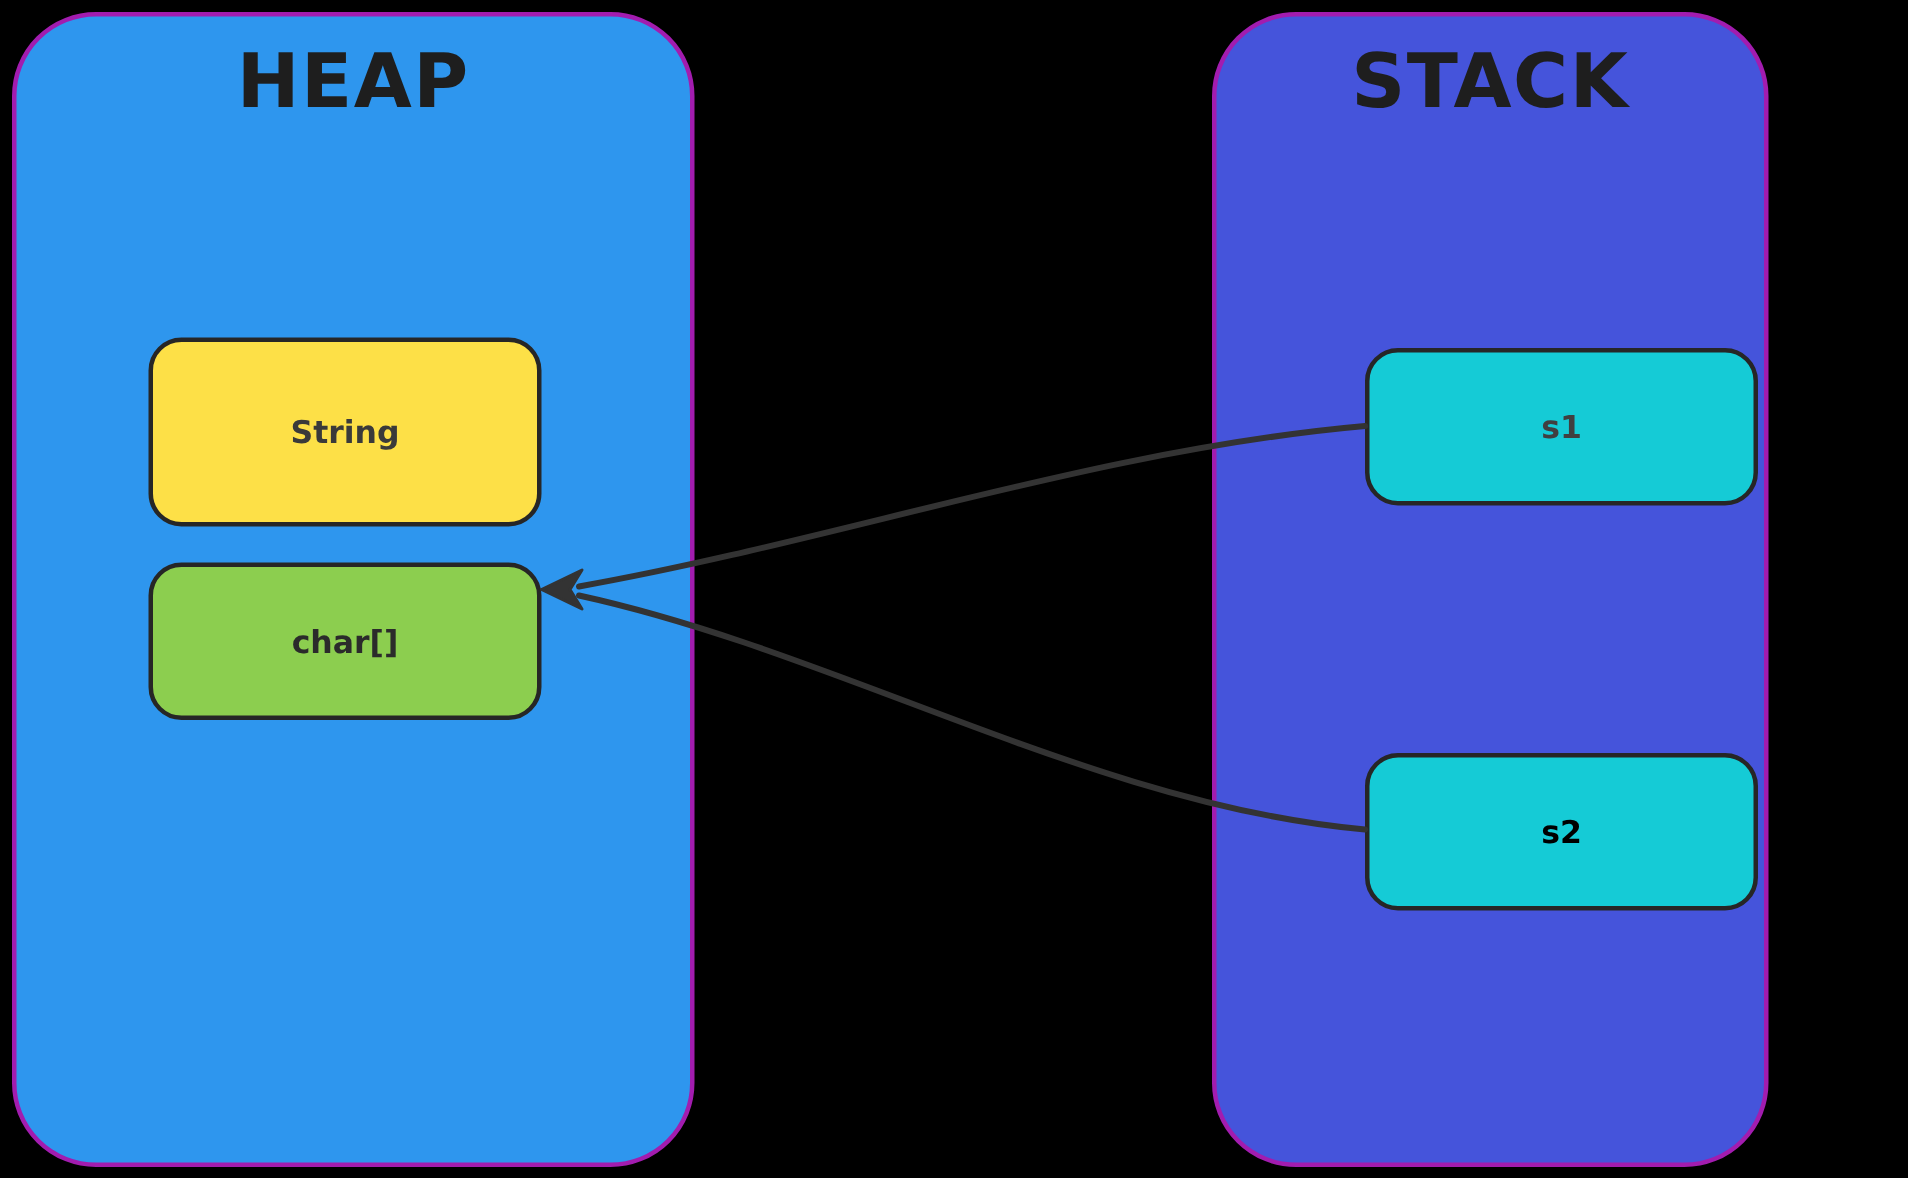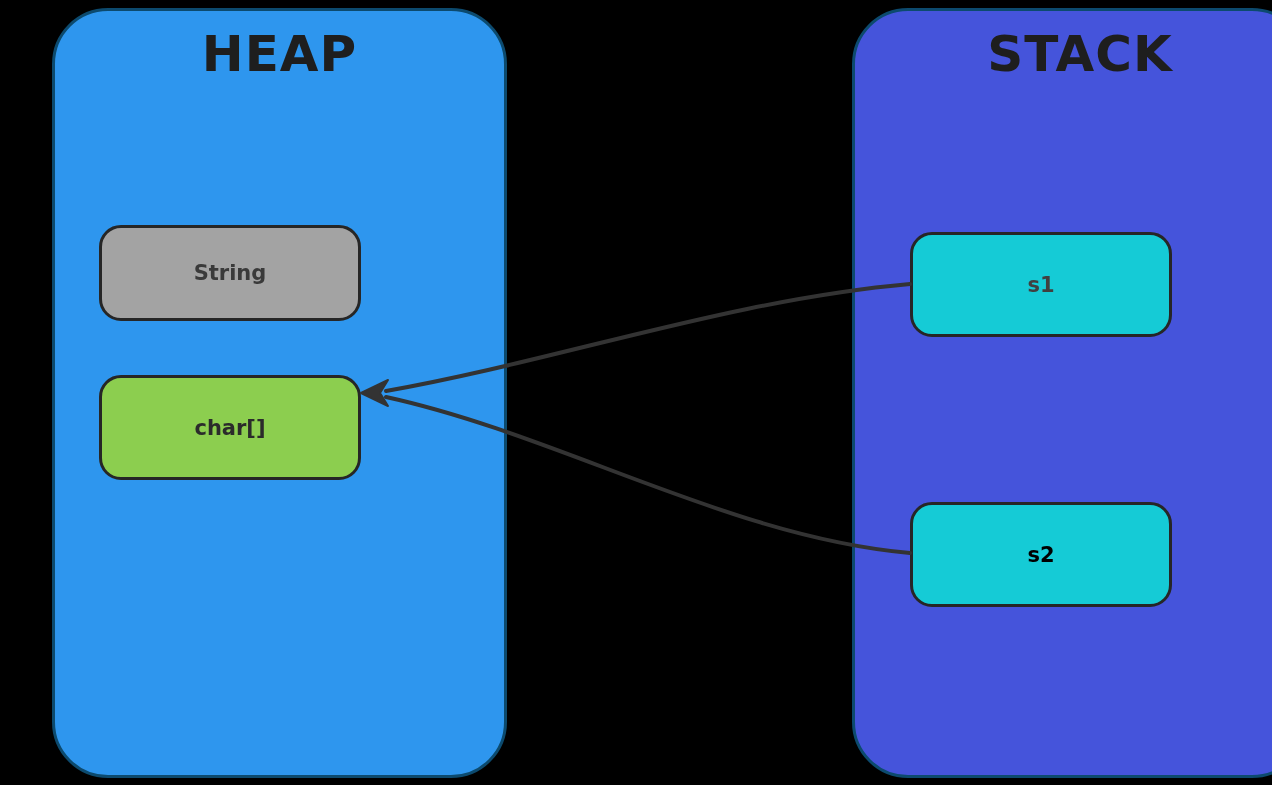--- a/index.html
+++ b/index.html
@@ -12,33 +12,32 @@
     font-family: "DejaVu Sans", "Liberation Sans", sans-serif;
   }
   .stage {
     position: relative;
     width: 1272px;
     height: 785px;
     background: #000000;
   }
   .panel {
     position: absolute;
-    border: 3px solid #0c4a6e;
+    border: 3px solid #a21caf;
     border-radius: 56px;
     box-sizing: border-box;
-    margin-left: 44px;
   }
   .panel-heap {
     left: 8px; top: 8px;
     width: 455px; height: 770px;
     background: #2E96EE;
   }
   .panel-stack {
     left: 808px; top: 8px;
-    width: 456px; height: 770px;
+    width: 371px; height: 770px;
     background: #4554DB;
   }
   .panel-title {
     position: absolute;
     top: 14px;
     left: 0;
     width: 100%;
     text-align: center;
     font-size: 50px;
     font-weight: 800;
@@ -52,22 +51,22 @@
     box-sizing: border-box;
     display: flex;
     align-items: center;
     justify-content: center;
     font-size: 21px;
     font-weight: bold;
     color: #303030;
   }
   .node-string {
     left: 99px; top: 225px;
-    width: 262px; height: 96px;
-    background: #a3a3a3;
+    width: 262px; height: 126px;
+    background: #fde047;
     color: #3a3a3a;
   }
   .node-char {
     left: 99px; top: 340px;
     width: 262px; height: 105px;
     background: #8CCE4F;
     color: #2b2b2b;
     margin-top: 35px;
   }
   .node-s1 {

